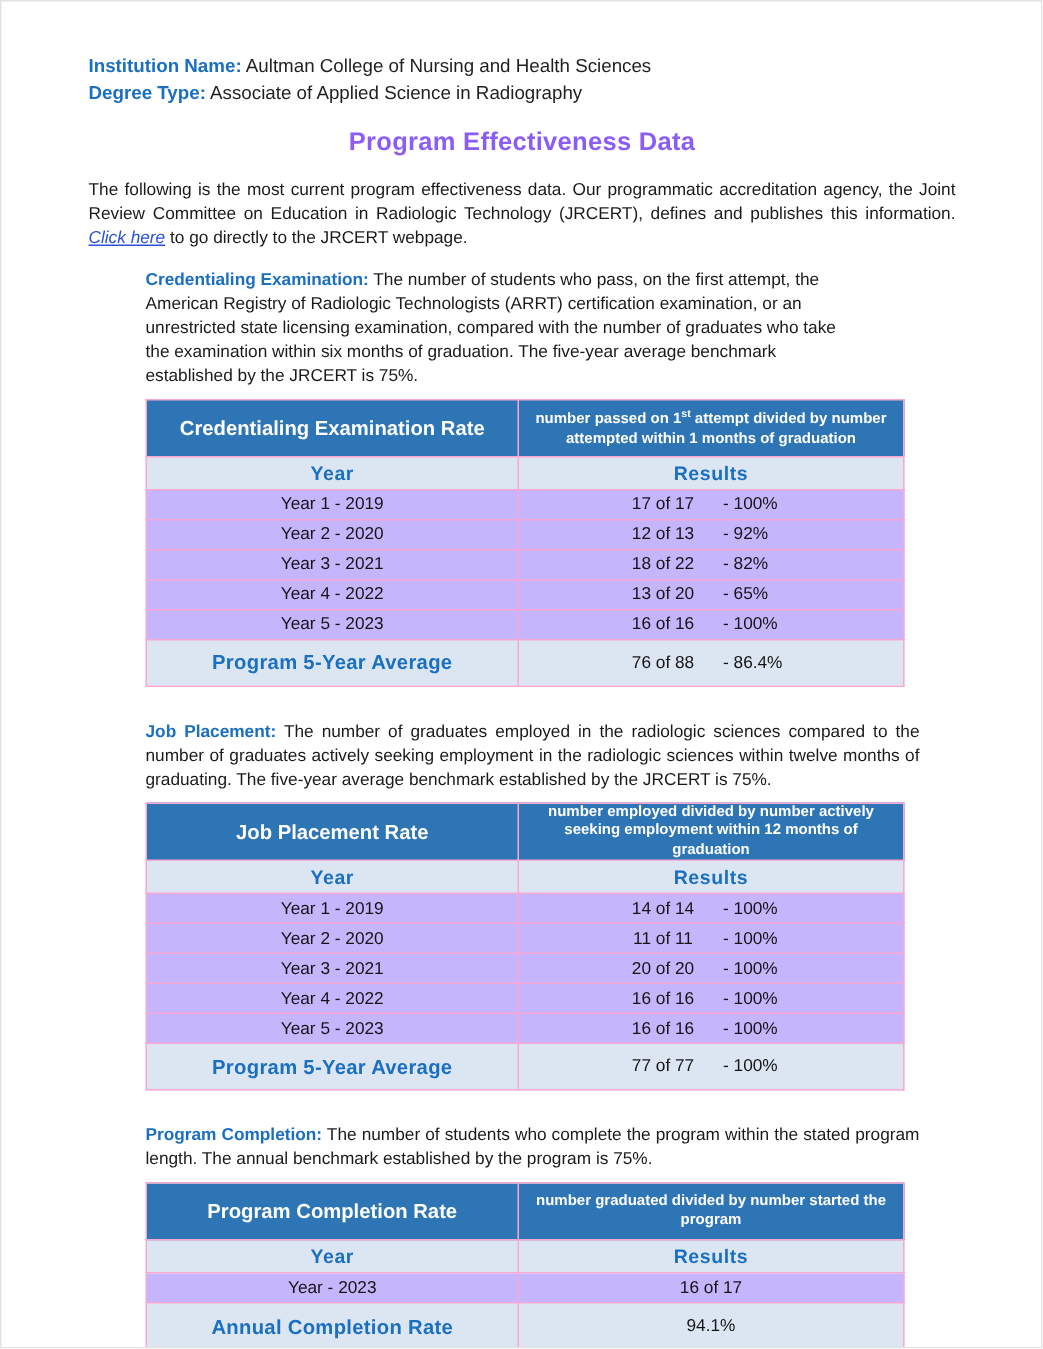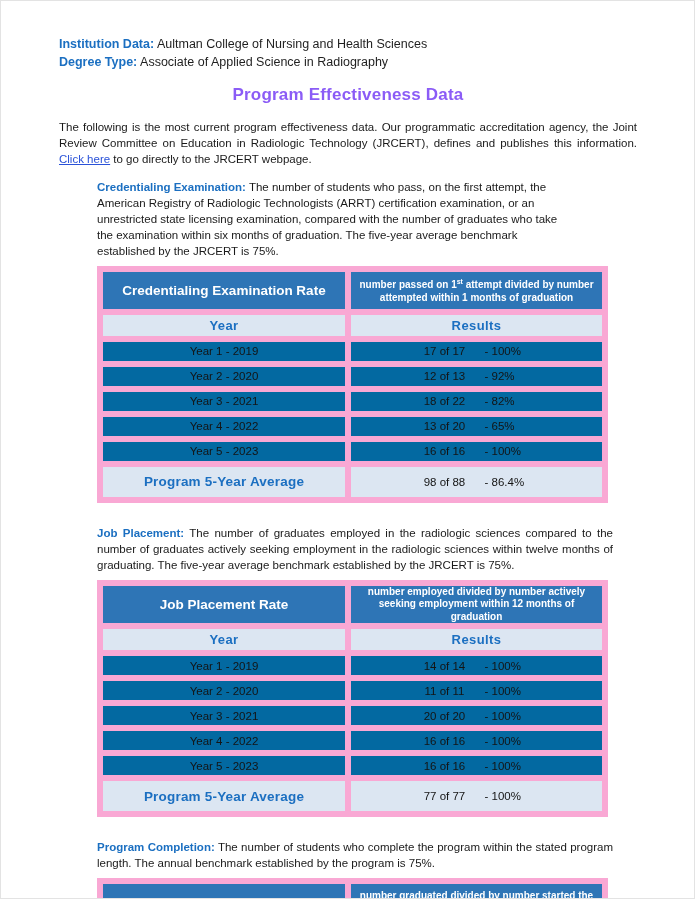--- a/index.html
+++ b/index.html
@@ -17,66 +17,66 @@
   .info-value { color: #1f1f1f; }
 
   
   .doc-title {
     margin-top: 14px; text-align: center; color: #8b5cf6;
     font-size: 17px; font-weight: bold; letter-spacing: 0.2px;
   }
 
   
   .intro { margin-top: 14px; font-size: 11.5px; line-height: 16px; text-align: justify; }
-  .link { color: #2a52d8; text-decoration: underline; cursor: pointer; }
+  .link { color: #2a52d8; text-decoration: underline; cursor: pointer; font-style: italic; }
   .section-para { margin: 10px 0 0 38px; font-size: 11.5px; line-height: 16px; }
   .section-para.narrow { width: 462px; }
   .section-para.wide { width: 516px; text-align: justify; }
   .section-head { color: #1b6fc1; font-weight: bold; }
 
   
   table.data {
     border-collapse: collapse; margin: 7px 0 0 38px;
     width: 505px; table-layout: fixed;
   }
   table.data th, table.data td {
-    border: 6px solid #f9a8d4; text-align: center; vertical-align: middle; padding: 0 4px;
+    border: 1px solid #f9a8d4; text-align: center; vertical-align: middle; padding: 0 4px;
   }
   .col-year { width: 248px; }
   .col-res  { width: 257px; }
   .hdr-title {
     background: #2e75b6; color: #ffffff; font-weight: bold;
     font-size: 13.5px; height: 37px;
   }
   .hdr-formula {
     background: #2e75b6; color: #ffffff; font-weight: bold;
     font-size: 10px; line-height: 12.5px; height: 37px; padding: 3px 6px;
   }
   .band th {
     background: #dce6f2; color: #1b6fc1; font-weight: bold;
     font-size: 13px; height: 21px; letter-spacing: 0.4px;
   }
-  .row td { background: #0369a1; font-size: 11.5px; height: 19px; color: #141414; }
+  .row td { background: #c4b5fd; font-size: 11.5px; height: 19px; color: #141414; }
   .foot td { background: #dce6f2; height: 30px; margin-top: 32px; }
   .foot .foot-label { color: #1b6fc1; font-weight: bold; font-size: 13.5px; letter-spacing: 0.2px; }
   .foot .foot-res { font-size: 11.5px; color: #141414; }
 
   .res-pair { display: inline-flex; align-items: baseline; }
   .res-frac { min-width: 52px; }
   .res-pct  { min-width: 50px; text-align: left; margin-left: 14px; }
   sup { font-size: 7px; }
 </style>
 </head>
 <body>
 
 <div class="page">
   <div class="content">
 
     <div class="info-block">
-      <div class="info-line"><span class="info-label">Institution Data:</span><span class="info-value"> Aultman College of Nursing and Health Sciences</span></div>
+      <div class="info-line"><span class="info-label">Institution Name:</span><span class="info-value"> Aultman College of Nursing and Health Sciences</span></div>
       <div class="info-line"><span class="info-label">Degree Type:</span><span class="info-value">  Associate of Applied Science in Radiography</span></div>
     </div>
 
     <div class="doc-title">Program Effectiveness Data</div>
 
     <p class="intro"><span>The following is the most current program effectiveness data. Our programmatic accreditation agency, the Joint Review Committee on Education in Radiologic Technology (JRCERT), defines and publishes this information.  </span><a class="link" href="#">Click here</a><span> to go directly to the JRCERT webpage.</span></p>
 
     <p class="section-para narrow"><span class="section-head">Credentialing Examination:</span><span> The number of students who pass, on the first attempt, the American Registry of Radiologic Technologists (ARRT) certification examination, or an unrestricted state licensing examination, compared with the number of graduates who take the examination within six months of graduation. The five-year average benchmark established by the JRCERT is 75%.</span></p>
 
     <table class="data">
@@ -124,21 +124,21 @@
       <tr class="row">
         <td>Year 5 - 2023</td>
         <td><span class="res-pair">
                 <span class="res-frac">16 of 16</span>
                 <span class="res-pct">- 100%</span>
               </span></td>
       </tr>
       <tr class="foot">
         <td class="foot-label">Program 5-Year Average</td>
         <td class="foot-res"><span class="res-pair">
-                <span class="res-frac">98 of 88</span>
+                <span class="res-frac">76 of 88</span>
                 <span class="res-pct">- 86.4%</span>
               </span></td>
       </tr>
     </tbody>
       </table>
 
     <p class="section-para wide" style="margin-top:22px"><span class="section-head">Job Placement:</span><span> The number of graduates employed in the radiologic sciences compared to the number of graduates actively seeking employment in the radiologic sciences within twelve months of graduating. The five-year average benchmark established by the JRCERT is 75%.</span></p>
 
     <table class="data">
       <colgroup>

